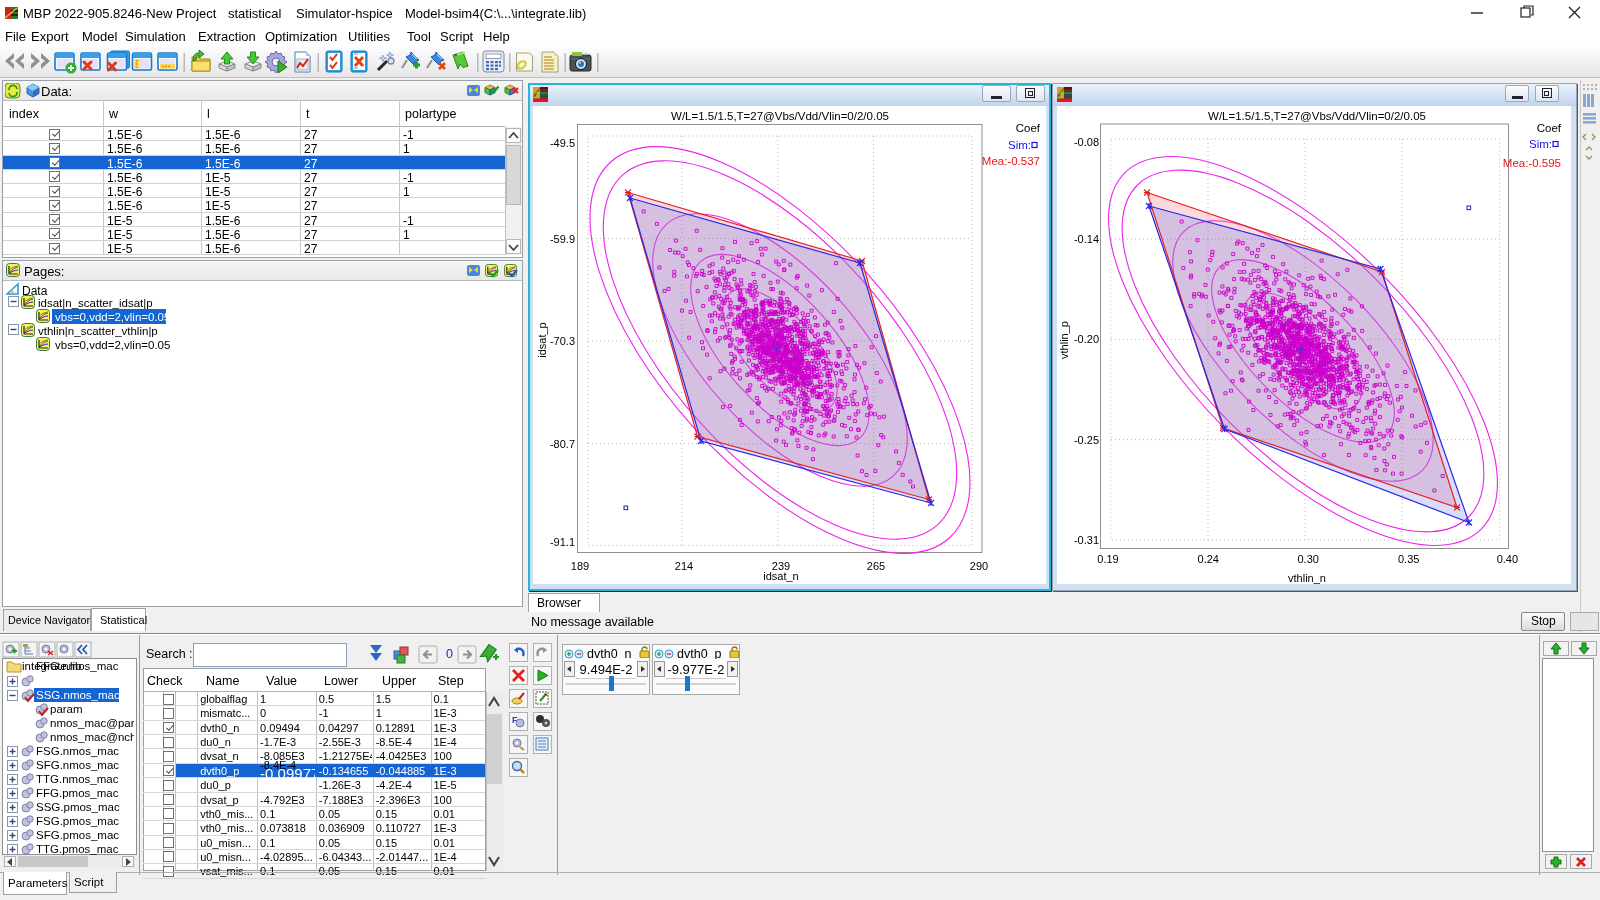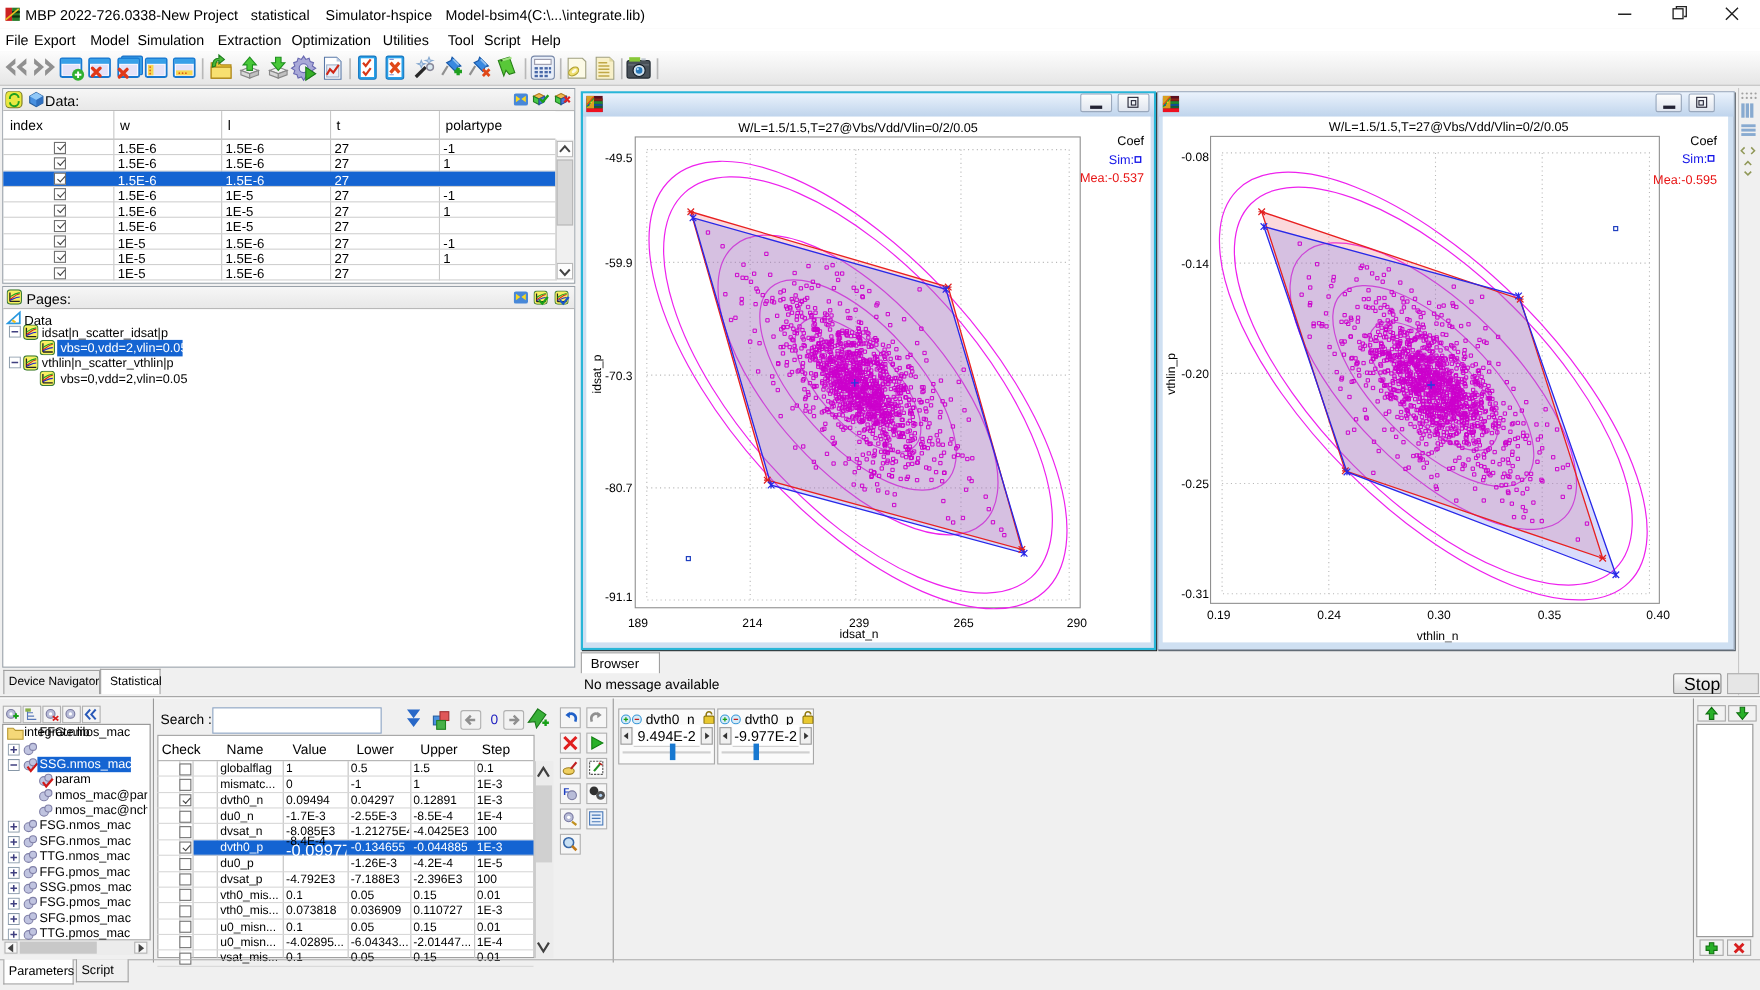--- a/index.html
+++ b/index.html
@@ -9,21 +9,21 @@
 .tbtn{position:absolute;border:1px solid #9aa8bc;border-radius:2px;background:linear-gradient(#fdfdfd,#dfe5ef)}
 </style></head><body>
 <div class="ab" style="left:0;top:0;width:1600px;height:26px;background:#fff"></div>
 <svg class="ab" style="left:4px;top:5px" width="16" height="16">
     <rect x="1" y="2" width="6" height="12" fill="#cc2222"></rect>
     <rect x="7" y="2" width="7" height="12" fill="#2a7a2a"></rect>
     <rect x="7" y="5" width="7" height="2" fill="#113311"></rect>
     <rect x="7" y="9" width="7" height="2" fill="#113311"></rect>
     <line x1="1" y1="13" x2="13" y2="3" stroke="#e8c020" stroke-width="1.5"></line>
   </svg>
-<div class="t" style="left:23px;top:6px;font-size:13px">MBP 2022-726.0338-New Project</div>
+<div class="t" style="left:23px;top:6px;font-size:13px">MBP 2022-905.8246-New Project</div>
 <div class="t" style="left:228px;top:6px;font-size:13px">statistical</div>
 <div class="t" style="left:296px;top:6px;font-size:13px">Simulator-hspice</div>
 <div class="t" style="left:405px;top:6px;font-size:13px">Model-bsim4(C:\...\integrate.lib)</div>
 <svg class="ab" style="left:1465px;top:0" width="130" height="26">
     <line x1="6" y1="13" x2="18" y2="13" stroke="#222" stroke-width="1.4"></line>
     <rect x="56" y="8" width="9" height="9" fill="none" stroke="#222" stroke-width="1.2"></rect>
     <path d="M59 8v-2h9v9h-2" fill="none" stroke="#222" stroke-width="1.2"></path>
     <path d="M104 7l11 11M115 7l-11 11" stroke="#222" stroke-width="1.3"></path>
   </svg>
 <div class="ab" style="left:0;top:26px;width:1600px;height:21px;background:#fff"></div>
@@ -561,21 +561,21 @@
       <rect x="3" y="35" width="13" height="2.6"></rect>
       <rect x="3" y="39" width="13" height="2.6"></rect>
     </g>
     <path d="M6 52l-3 3 3 3M12 52l3 3-3 3" stroke="#909858" fill="none" stroke-width="1.4"></path>
     <path d="M6 68l3-3 3 3M6 74l3 3 3-3" stroke="#909858" fill="none" stroke-width="1.4"></path>
   </svg>
 <div class="ab" style="left:528px;top:593px;width:72px;height:19px;background:#fff;border:1px solid #a0a0a0;border-bottom:none"></div>
 <div class="t" style="left:537px;top:596px;font-size:12px">Browser</div>
 <div class="t" style="left:531px;top:615px;font-size:12.5px">No message available</div>
 <div class="ab" style="left:1521px;top:612px;width:44px;height:19px;background:linear-gradient(#fafafa,#dcdcdc);border:1px solid #888;border-radius:2px"></div>
-<div class="t" style="left:1531px;top:614px;font-size:16px">Stop</div>
+<div class="t" style="left:1531px;top:614px;font-size:12px">Stop</div>
 <div class="ab" style="left:1570px;top:612px;width:29px;height:19px;background:#e6e6e6;border:1px solid #aaa"></div>
 <div class="ab" style="left:0;top:633px;width:1600px;height:1px;background:#888"></div>
 <div class="ab" style="left:0;top:634px;width:1600px;height:1px;background:#fff"></div>
 <svg class="ab" style="left:0px;top:641px" width="140" height="18">
     <g transform="translate(3,1)">
       <rect x="0" y="0" width="16" height="15" fill="#f4f4f4" stroke="#b0b0b0"></rect>
       <circle cx="7" cy="7" r="4" fill="#b8bcd8" stroke="#7878a0"></circle>
       <circle cx="7" cy="7" r="1.5" fill="#fff"></circle>
       <path d="M9 9h5m-2.5-2.5v5" stroke="#18a018" stroke-width="1.8"></path>
     </g>

